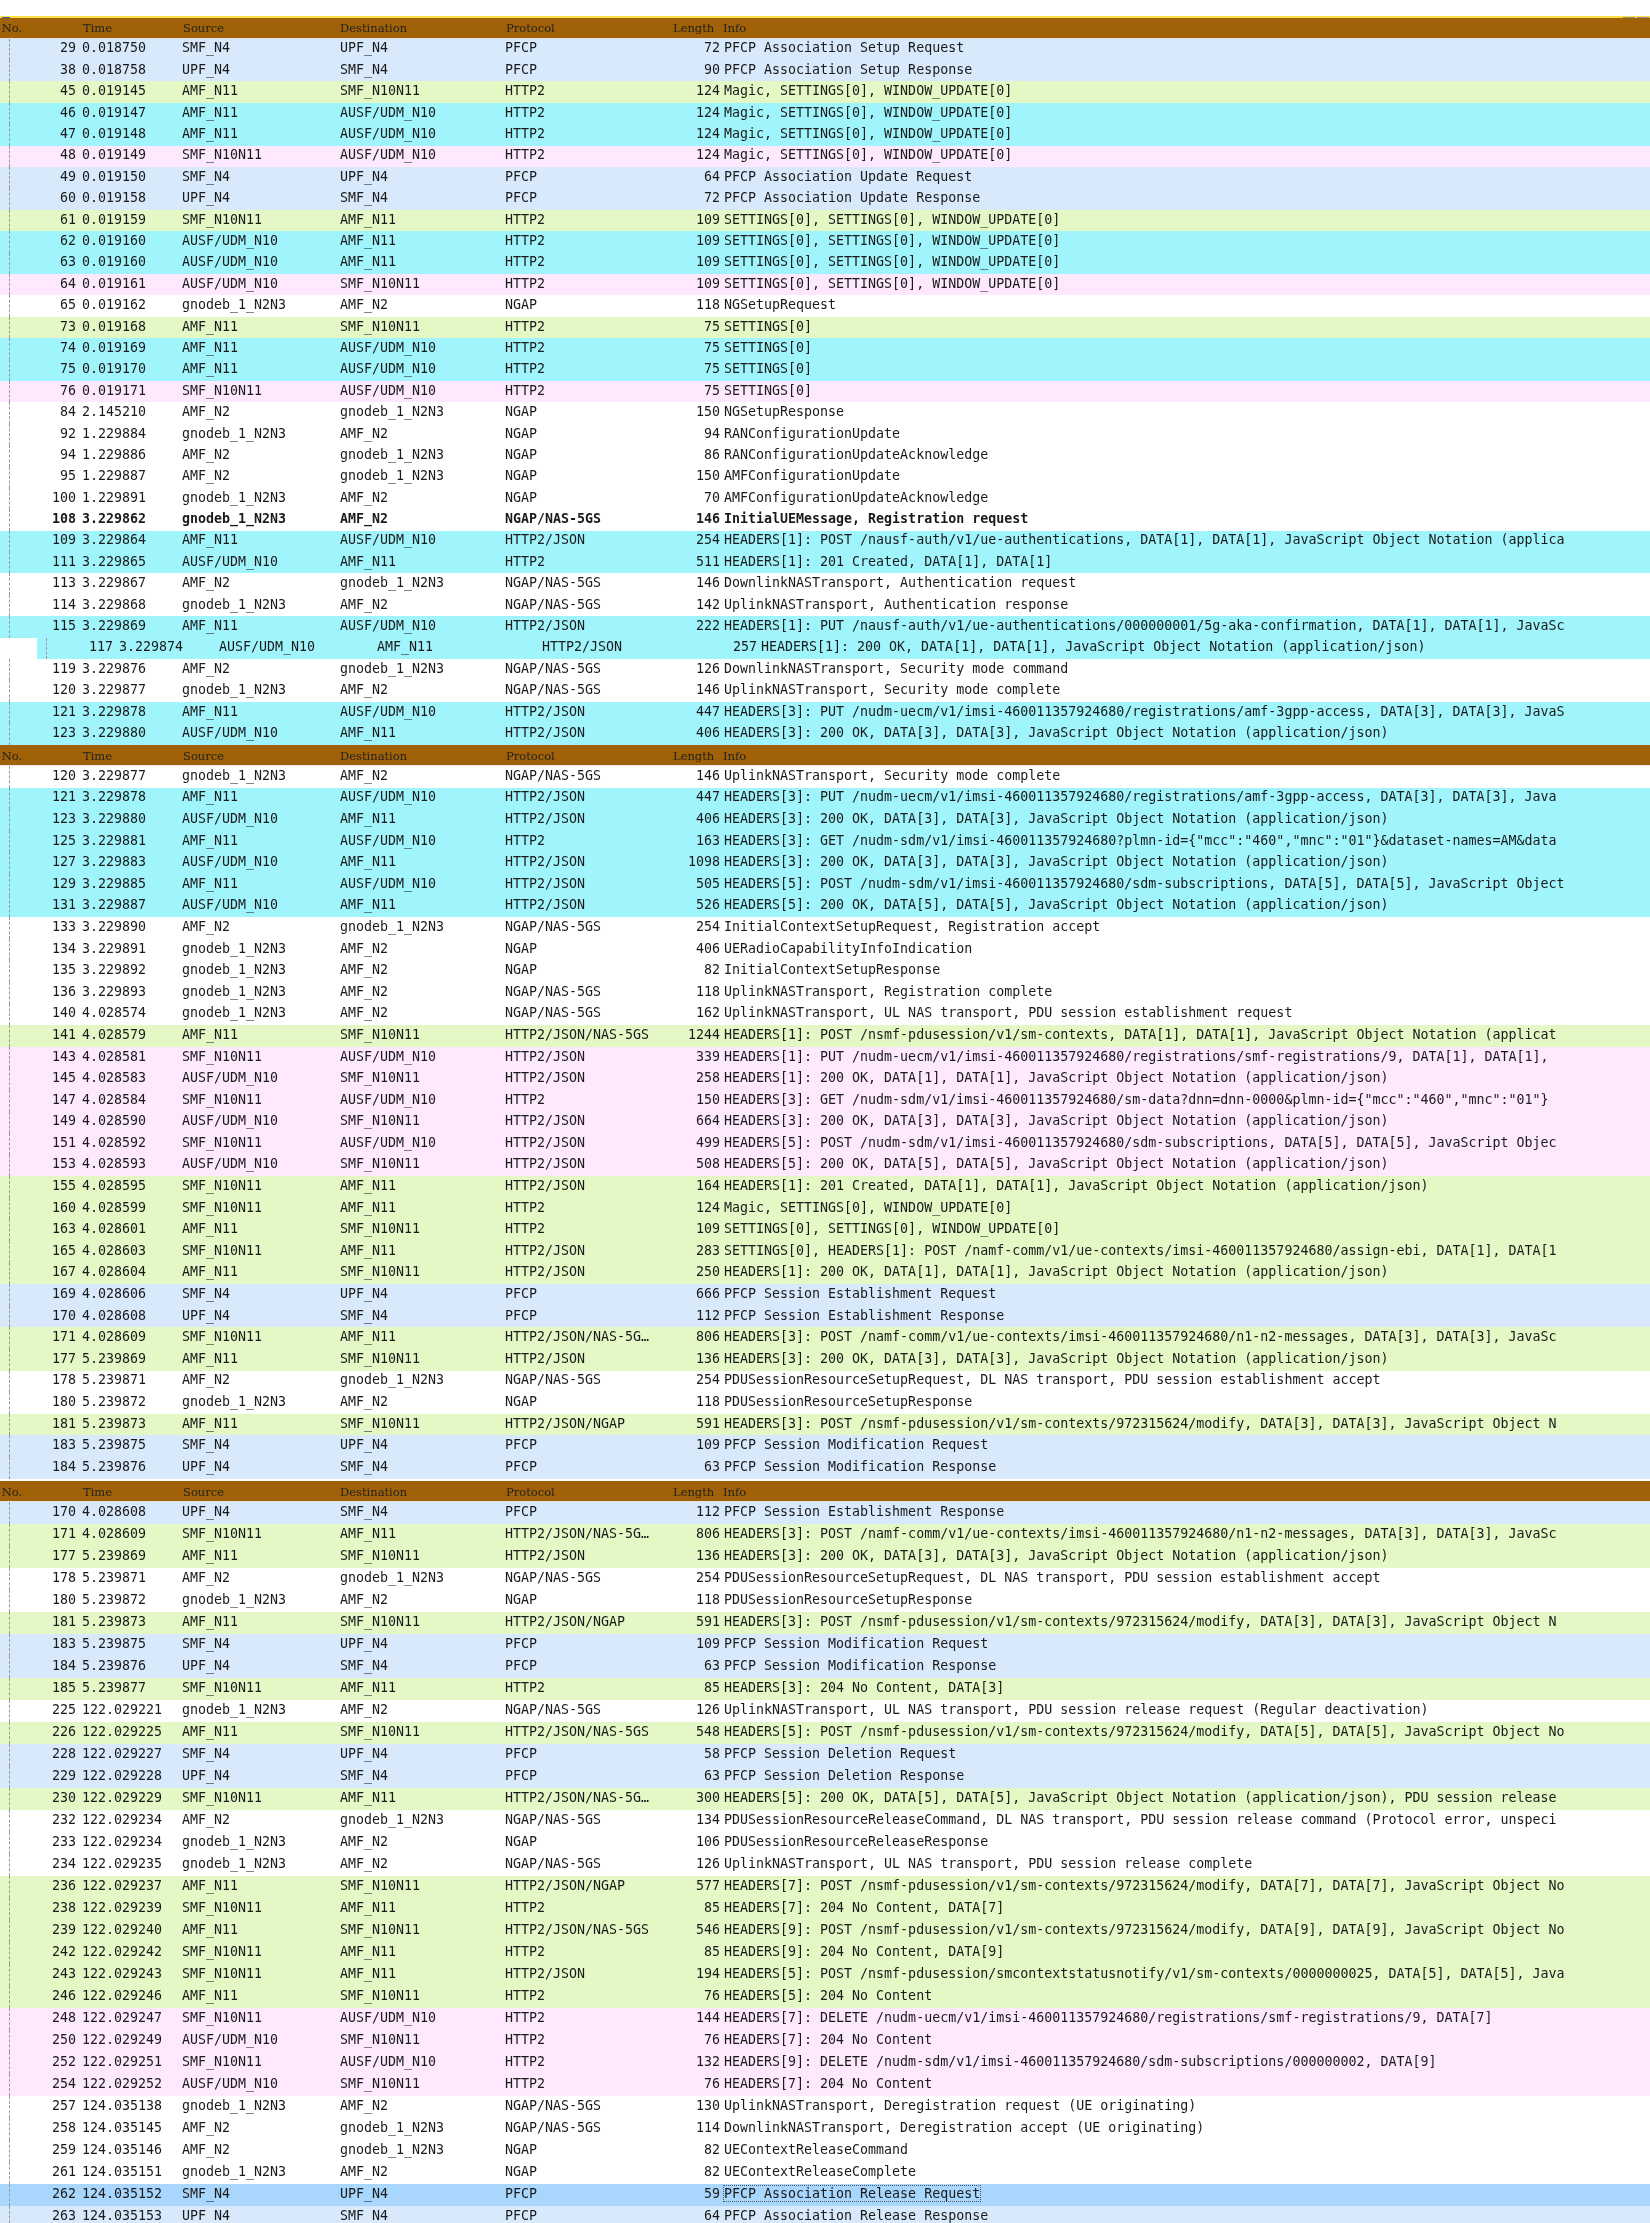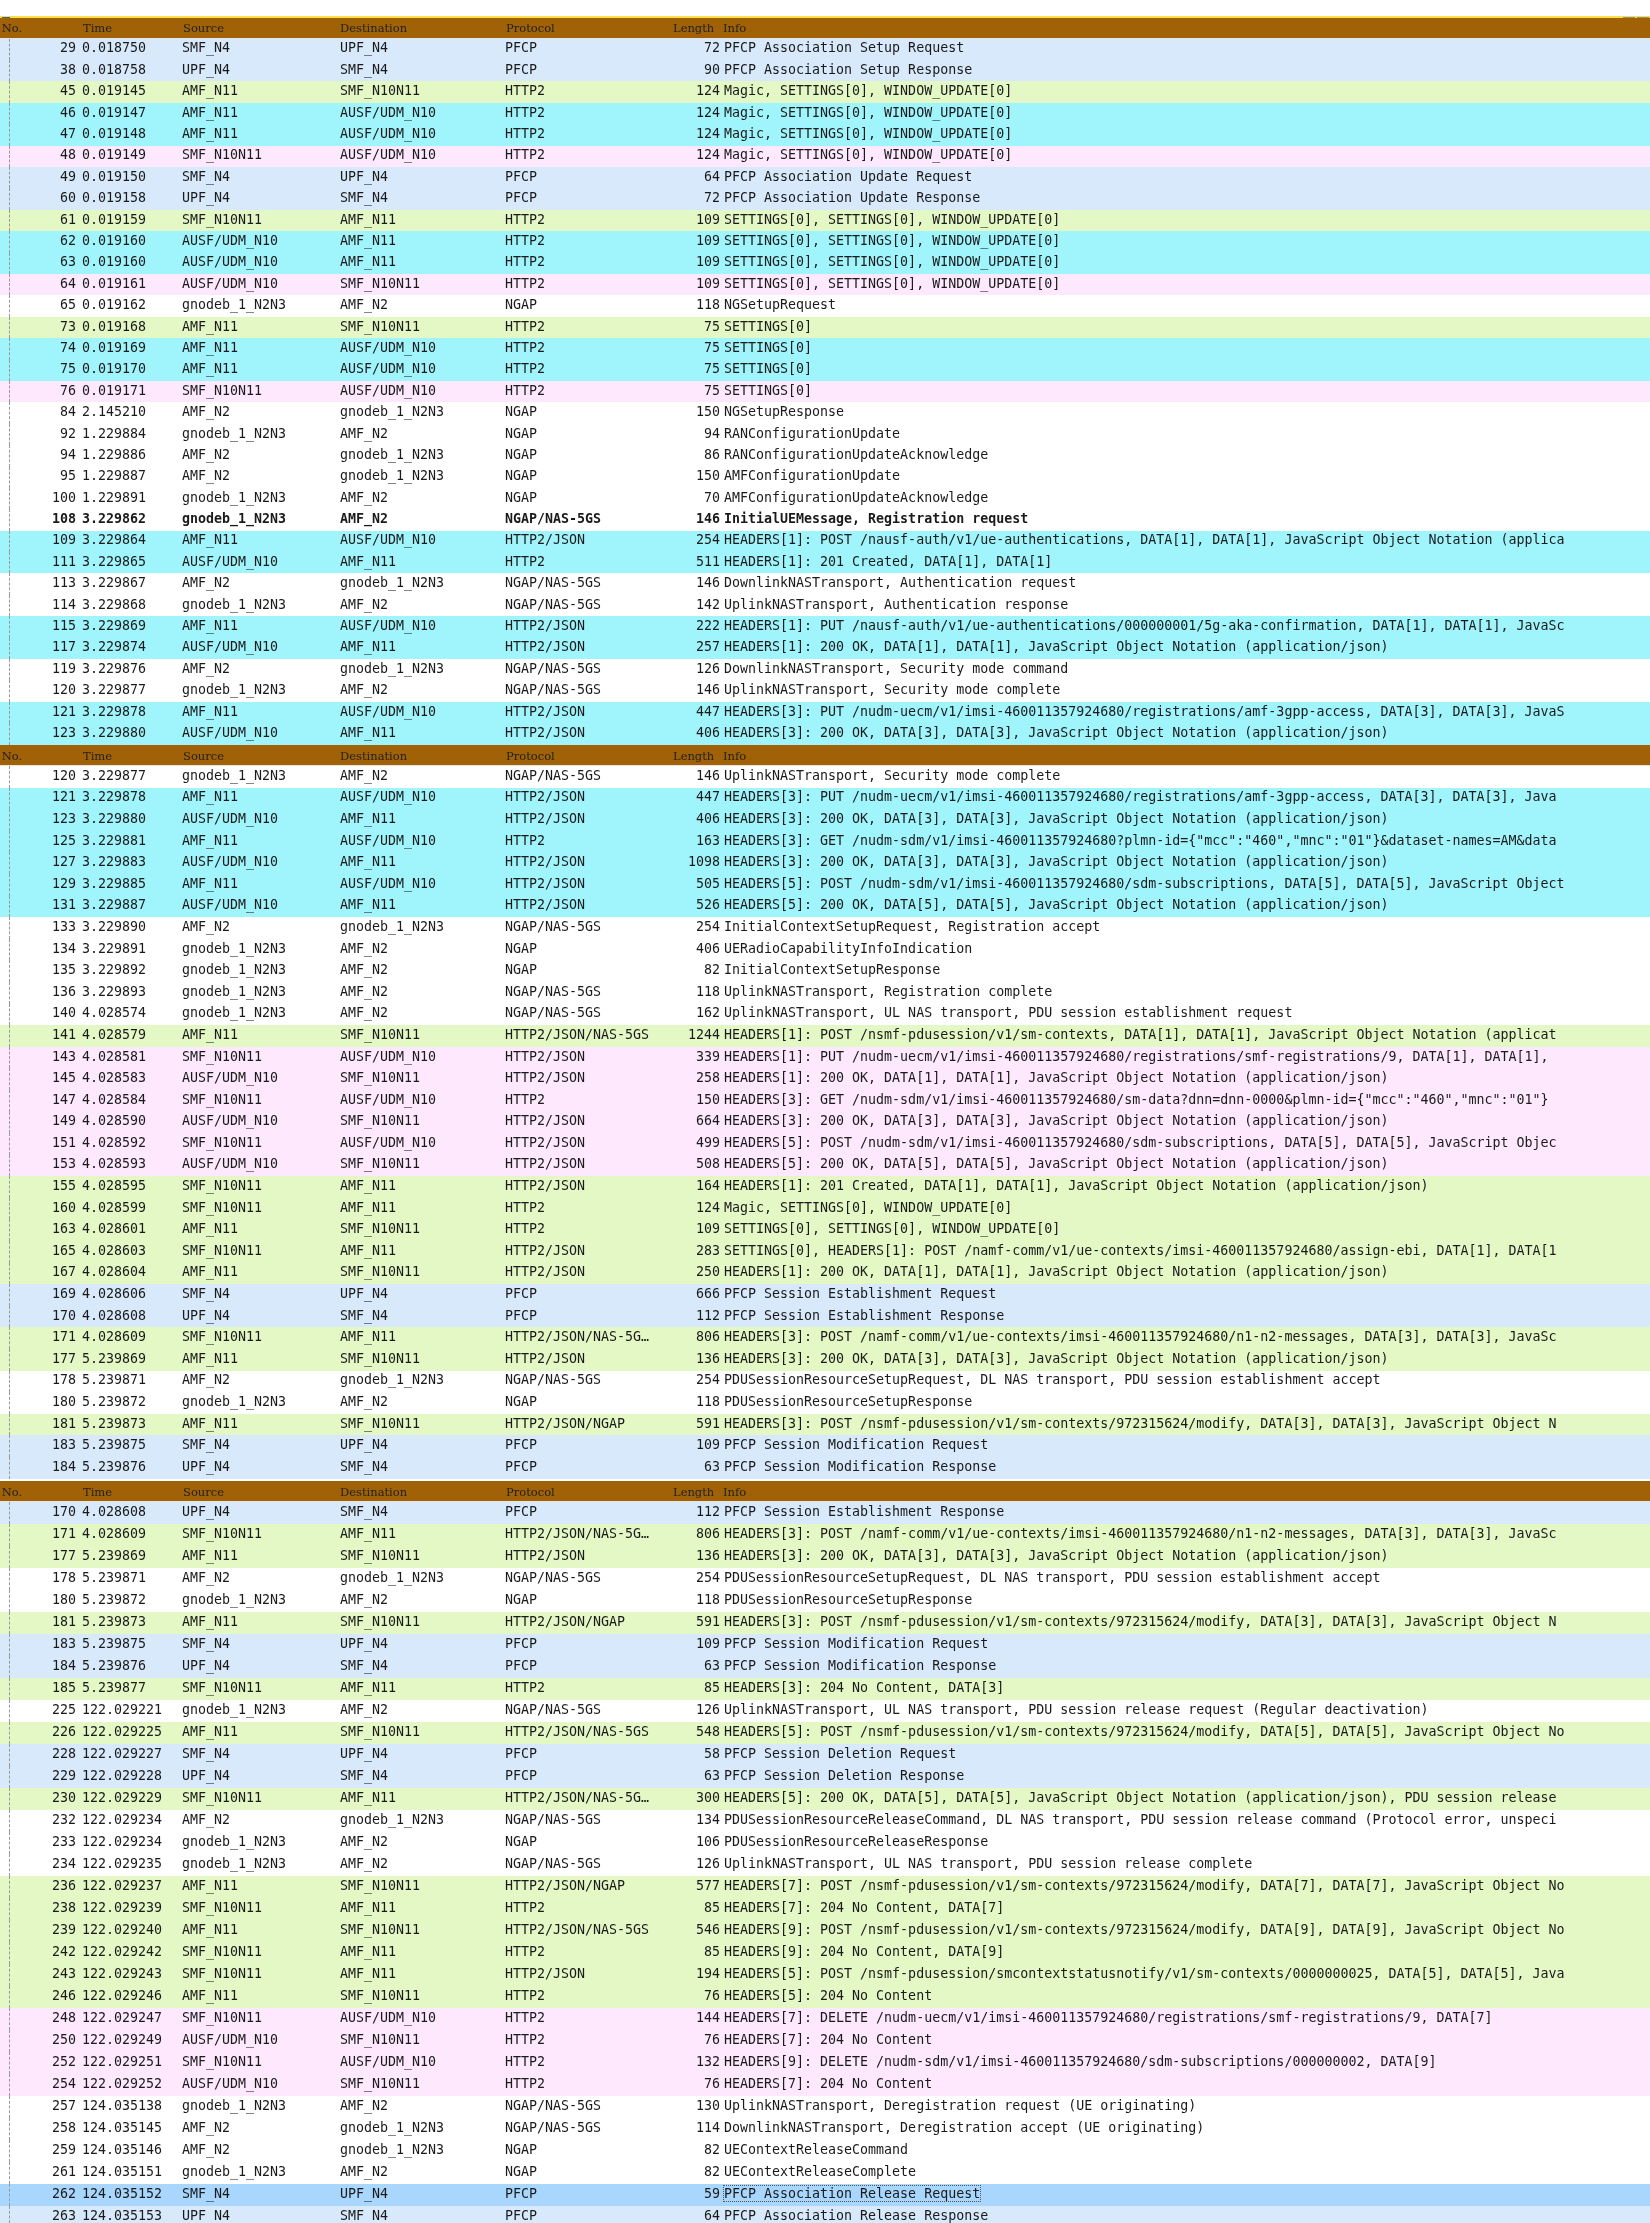--- a/index.html
+++ b/index.html
@@ -329,21 +329,21 @@
     <div class="row bg-cyan" style="height: 21.4px;">
       <span class="relmark" style="border-left: 0.9px dashed rgb(153, 153, 153); top: 0px;"></span>
       <span class="c-no">115</span>
       <span class="c-time">3.229869</span>
       <span class="c-src">AMF_N11</span>
       <span class="c-dst">AUSF/UDM_N10</span>
       <span class="c-proto">HTTP2/JSON</span>
       <span class="c-len">222</span>
       <span class="c-info">HEADERS[1]: PUT /nausf-auth/v1/ue-authentications/000000001/5g-aka-confirmation, DATA[1], DATA[1], JavaSc</span>
     </div>
-    <div class="row bg-cyan" style="height: 21.4px;">
+    <div class="row bg-cyan" style="height: 21.4px; margin-left: 37px;">
       <span class="relmark" style="border-left: 0.9px dashed rgb(153, 153, 153); top: 0px;"></span>
       <span class="c-no">117</span>
       <span class="c-time">3.229874</span>
       <span class="c-src">AUSF/UDM_N10</span>
       <span class="c-dst">AMF_N11</span>
       <span class="c-proto">HTTP2/JSON</span>
       <span class="c-len">257</span>
       <span class="c-info">HEADERS[1]: 200 OK, DATA[1], DATA[1], JavaScript Object Notation (application/json)</span>
     </div>
     <div class="row bg-white" style="height: 21.4px;">

